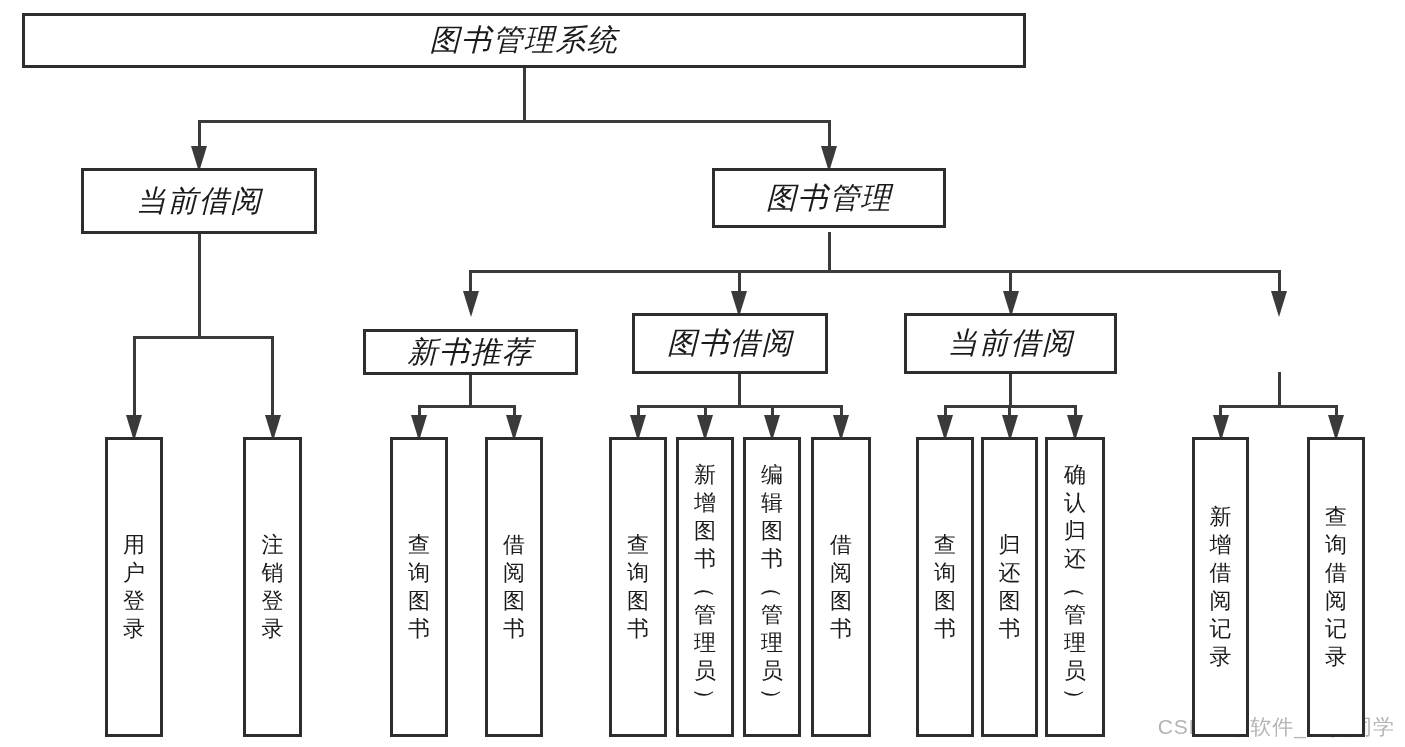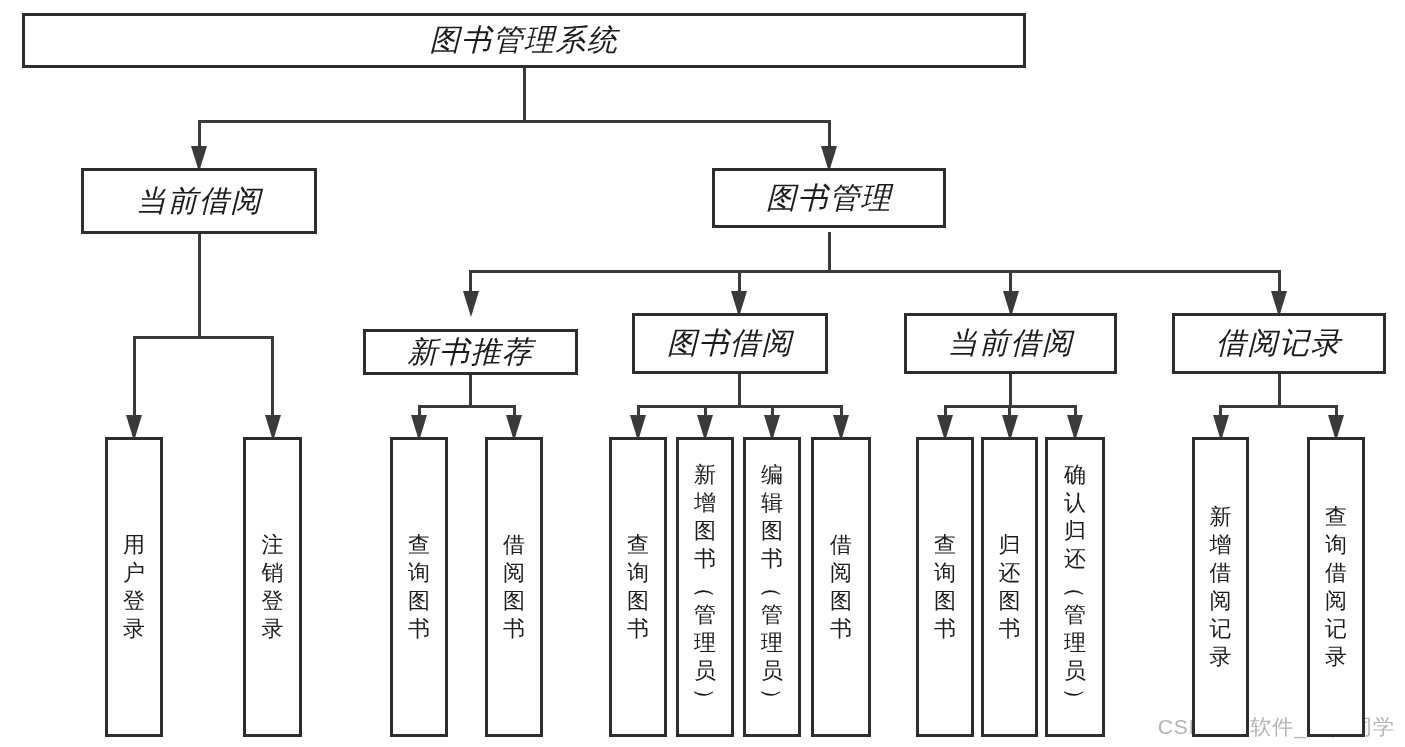--- a/index.html
+++ b/index.html
@@ -82,21 +82,20 @@
     <div class="vline" style="left: 1219px; top: 405px; width: 3px; height: 14px; background: rgb(58, 58, 58);"></div>
     <div class="arrow" style="left: 1212.5px; top: 415px; border-top-color: rgb(58, 58, 58);"></div>
     <div class="vline" style="left: 1334.5px; top: 405px; width: 3px; height: 14px; background: rgb(58, 58, 58);"></div>
     <div class="arrow" style="left: 1328px; top: 415px; border-top-color: rgb(58, 58, 58);"></div>
     <div class="node h" style="left: 22px; top: 13px; width: 1004px; height: 55px; border-color: rgb(45, 45, 45); color: rgb(27, 27, 27);">图书管理系统</div>
     <div class="node h" style="left: 81px; top: 168px; width: 236px; height: 66px; border-color: rgb(45, 45, 45); color: rgb(27, 27, 27);">当前借阅</div>
     <div class="node h" style="left: 712px; top: 168px; width: 234px; height: 60px; border-color: rgb(45, 45, 45); color: rgb(27, 27, 27);">图书管理</div>
     <div class="node h" style="left: 363px; top: 313px; width: 215px; height: 46px; border-color: rgb(45, 45, 45); color: rgb(27, 27, 27); margin-top: 16px;">新书推荐</div>
     <div class="node h" style="left: 632px; top: 313px; width: 196px; height: 61px; border-color: rgb(45, 45, 45); color: rgb(27, 27, 27);">图书借阅</div>
     <div class="node h" style="left: 904px; top: 313px; width: 213px; height: 61px; border-color: rgb(45, 45, 45); color: rgb(27, 27, 27);">当前借阅</div>
-    <div class="node h" style="left: 1172px; top: 313px; width: 214px; height: 61px; border-color: rgb(45, 45, 45); color: rgb(27, 27, 27);">借阅记录</div>
     <div class="node v" style="left: 105px; top: 437px; width: 58px; height: 300px; border-color: rgb(45, 45, 45); color: rgb(27, 27, 27);">
       <span class="ch">用</span>
       <span class="ch">户</span>
       <span class="ch">登</span>
       <span class="ch">录</span>
     </div>
     <div class="node v" style="left: 243px; top: 437px; width: 59px; height: 300px; border-color: rgb(45, 45, 45); color: rgb(27, 27, 27);">
       <span class="ch">注</span>
       <span class="ch">销</span>
       <span class="ch">登</span>

